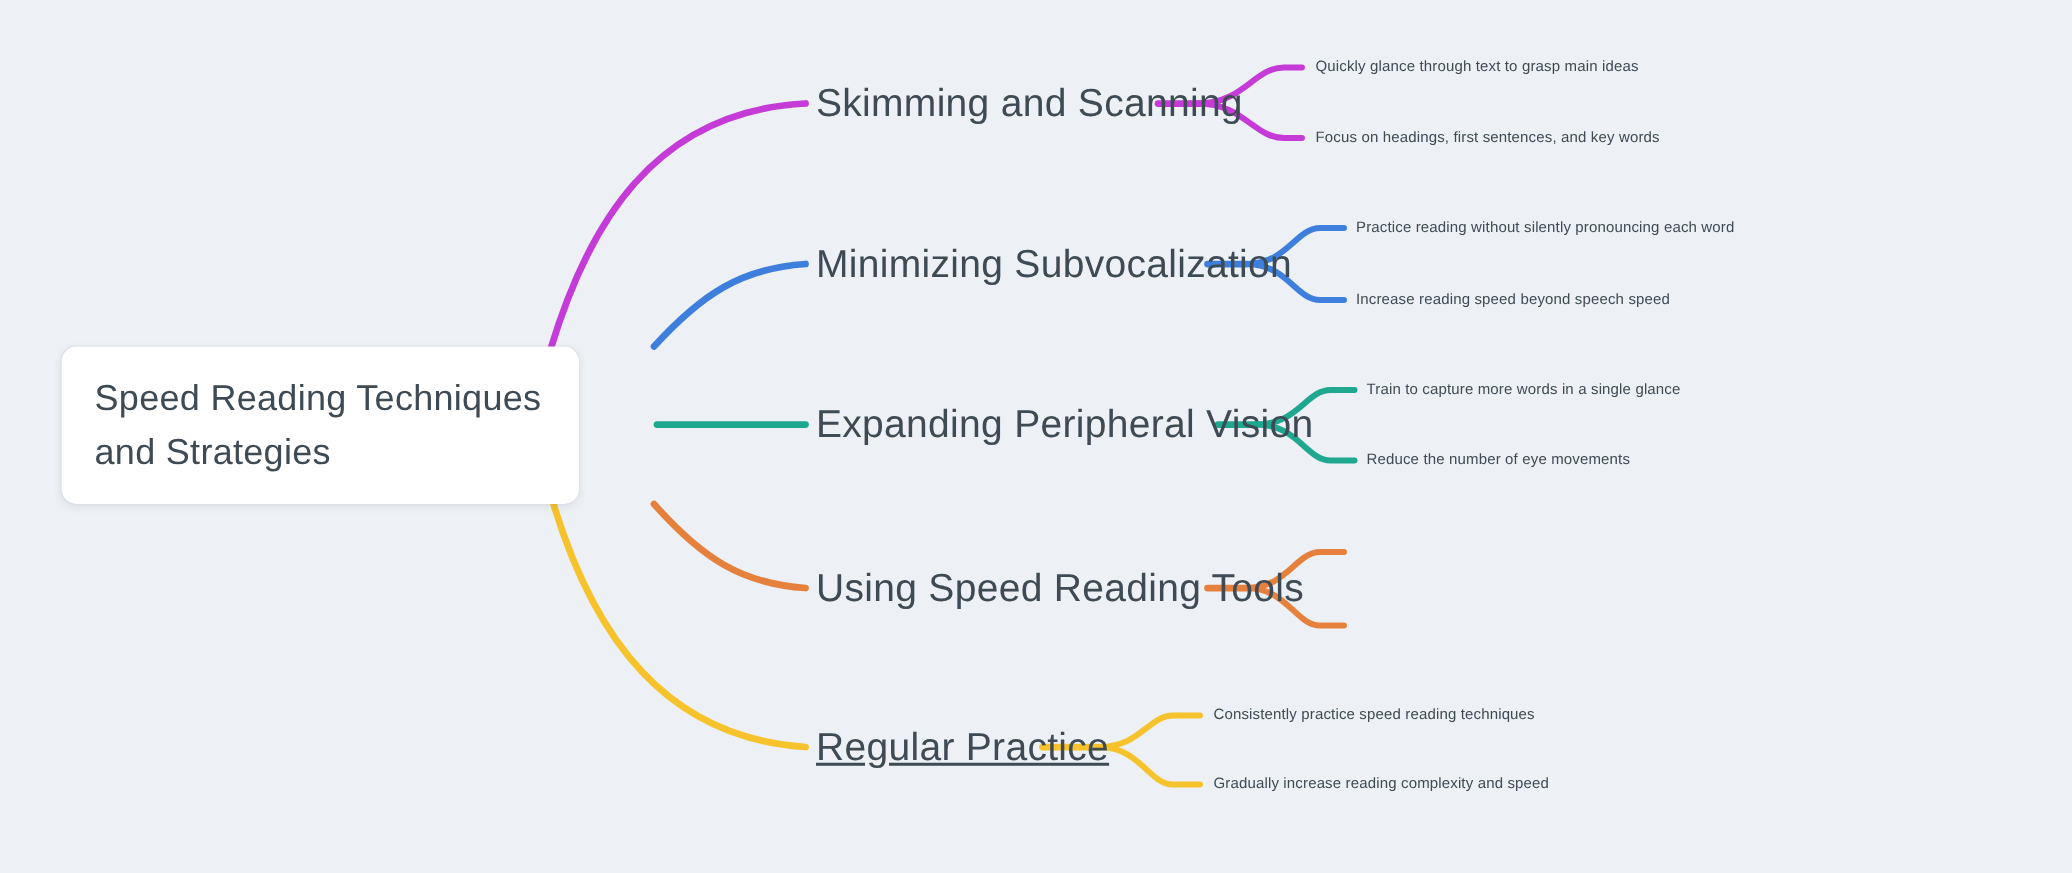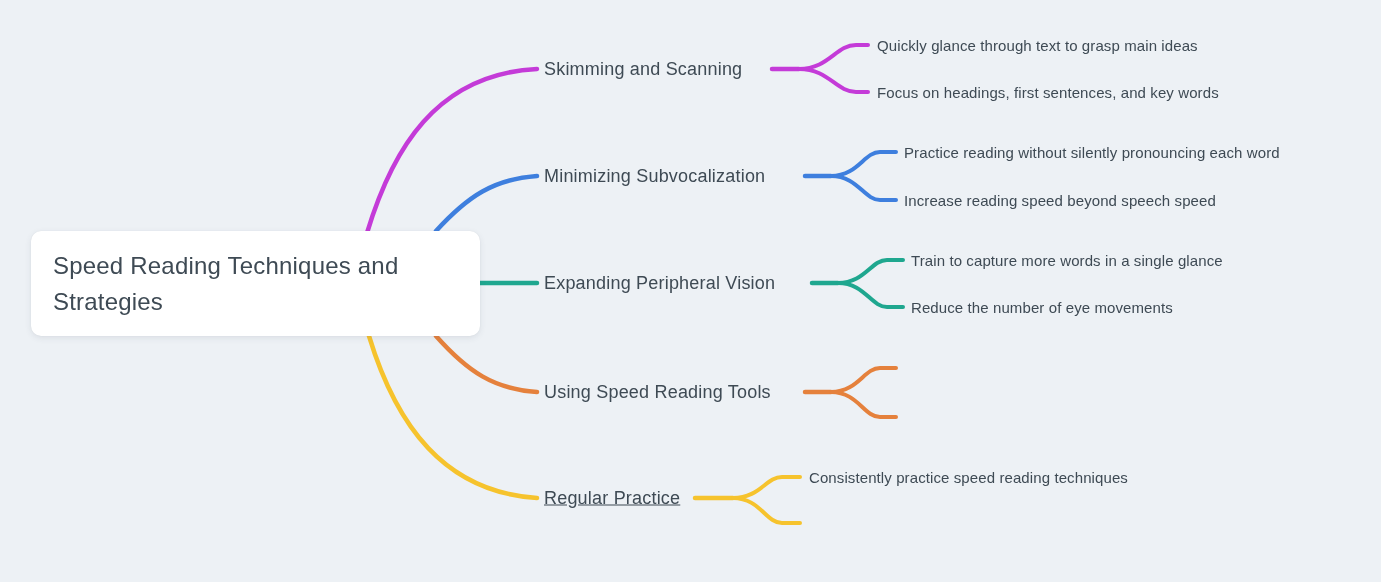--- a/index.html
+++ b/index.html
@@ -21,52 +21,52 @@
     overflow:hidden;
   }
   .edges{
     position:absolute;
     left:0;top:0;
     width:1381px;height:582px;
   }
   .edges path{fill:none;stroke-linecap:round;}
   .root-node{
     position:absolute;
-    left:31px;top:231px;
-    width:449px;height:105px;
+    left:41px;top:231px;
+    width:345px;height:105px;
     background:var(--node-bg);
     border-radius:10px;
     box-shadow:0 2px 6px rgba(60,70,85,0.10), 0 0 1px rgba(60,70,85,0.12);
     display:flex;
     align-items:center;
     box-sizing:border-box;
     padding:0 20px 0 22px;
     z-index:2;
   }
   .root-title{
     font-size:24px;
     line-height:36px;
     font-weight:500;
     color:var(--text);
     letter-spacing:0.2px;
   }
   .branch-label{
     position:absolute;
     transform:translateY(-50%);
-    font-size:18px;
+    font-size:26px;
     font-weight:500;
     color:var(--text);
     white-space:nowrap;
     letter-spacing:0.2px;
     z-index:2;
   }
   .leaf-label{
     position:absolute;
     transform:translateY(-50%);
-    font-size:15px;
+    font-size:10px;
     font-weight:500;
     color:var(--text);
     white-space:nowrap;
     letter-spacing:0.1px;
     z-index:2;
   }
 </style>
 </head>
 <body>
 
@@ -114,14 +114,15 @@
   <div class="leaf-label" style="left:877px;top:92px;">Focus on headings, first sentences, and key words</div>
 
   <div class="leaf-label" style="left:904px;top:152px;text-align:center;">Practice reading without silently pronouncing each word</div>
   <div class="leaf-label" style="left:904px;top:200px;">Increase reading speed beyond speech speed</div>
 
   <div class="leaf-label" style="left:911px;top:260px;">Train to capture more words in a single glance</div>
   <div class="leaf-label" style="left:911px;top:307px;">Reduce the number of eye movements</div>
 
 
   <div class="leaf-label" style="left:809px;top:477px;">Consistently practice speed reading techniques</div>
+  <div class="leaf-label" style="left:809px;top:523px;">Gradually increase reading complexity and speed</div>
 
 </div>
 
 </body></html>

